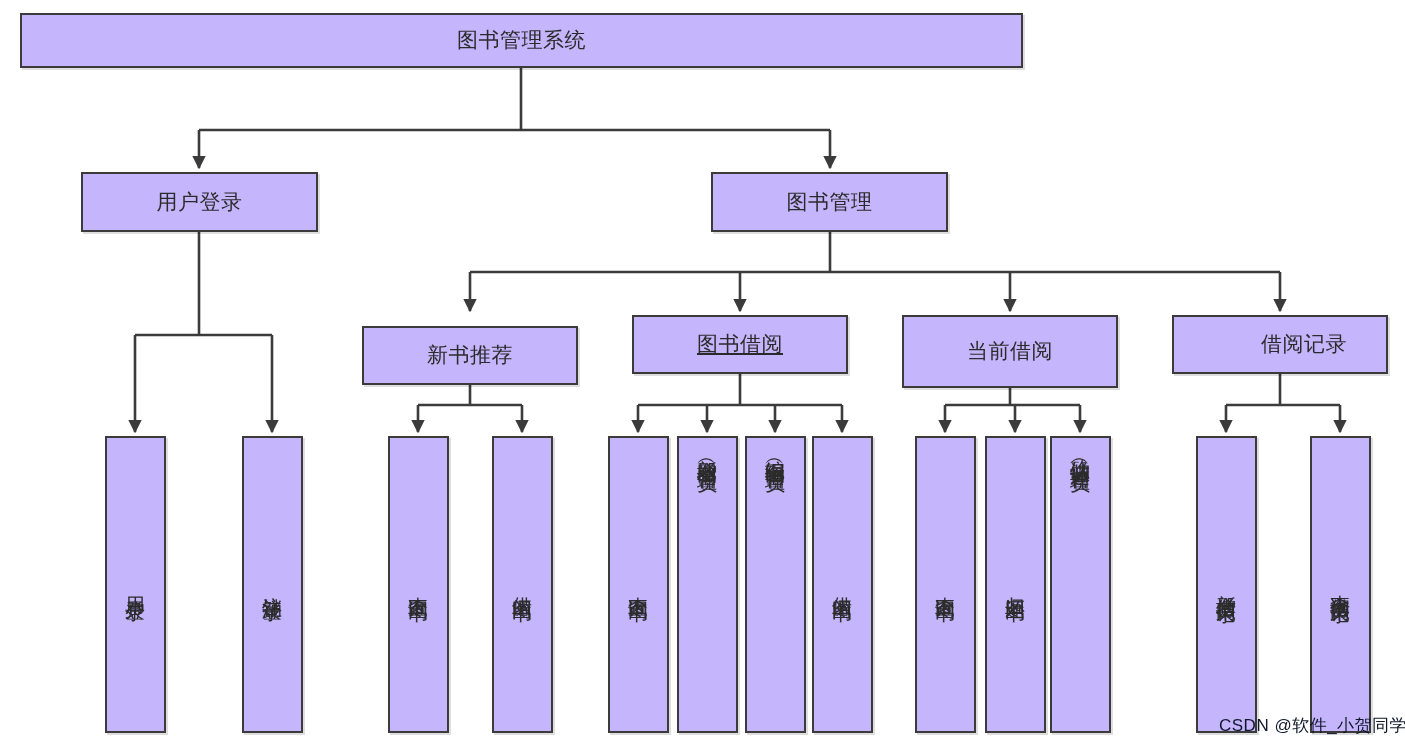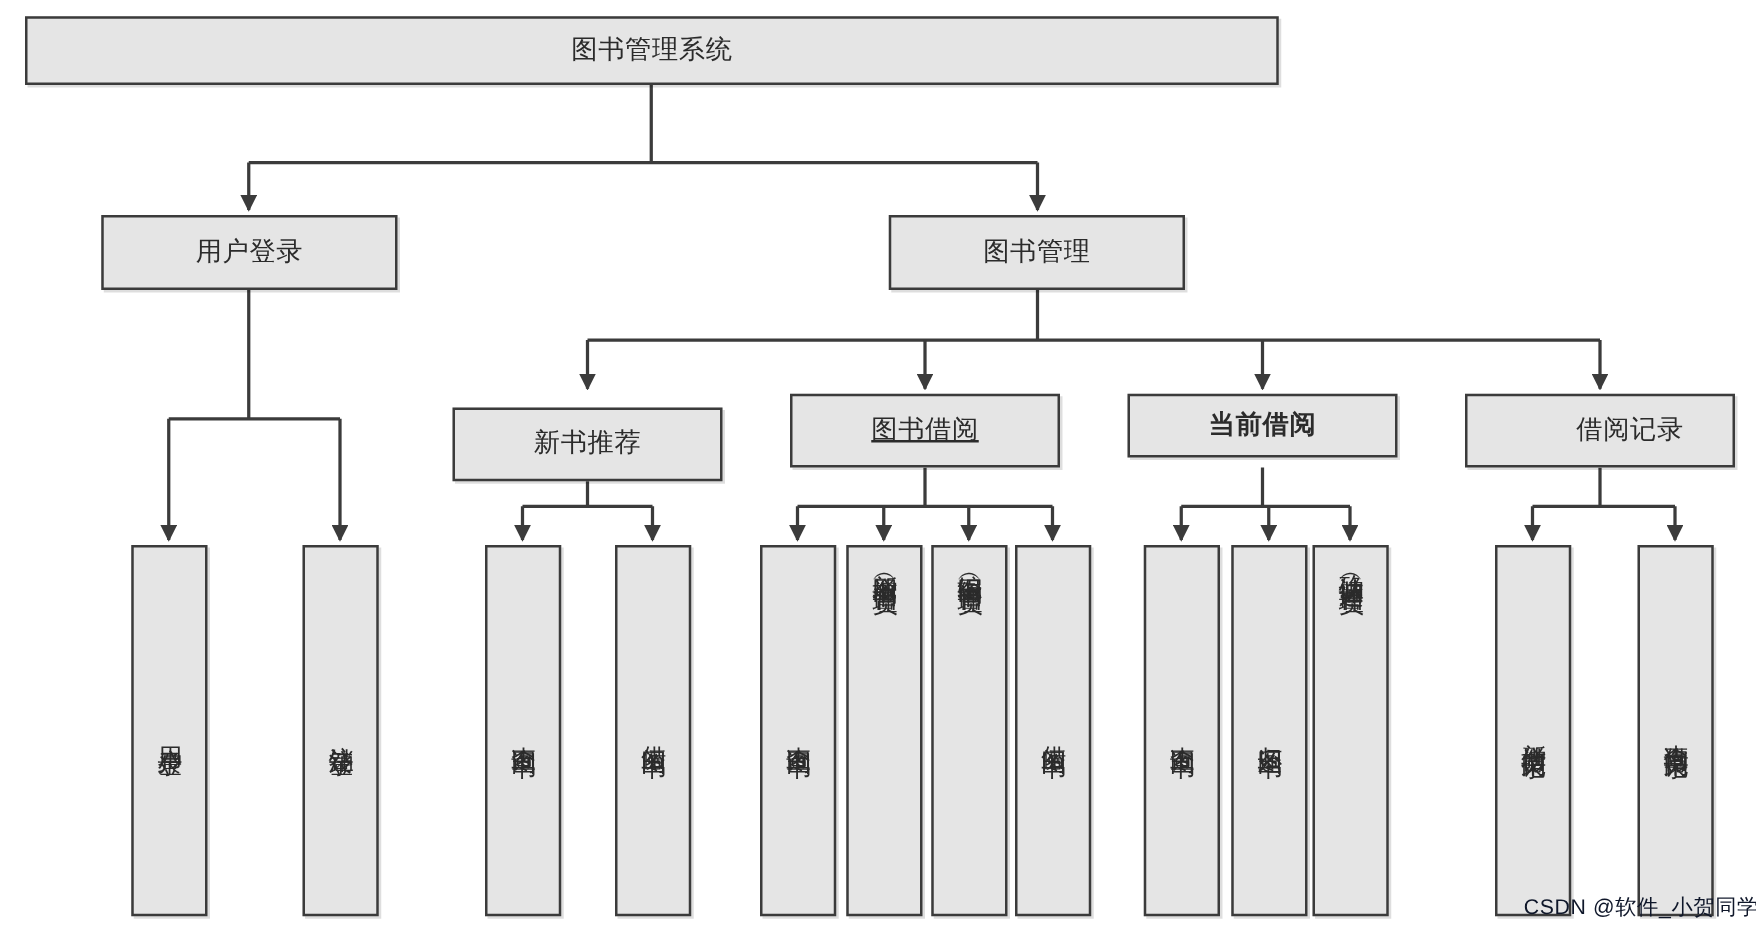--- a/index.html
+++ b/index.html
@@ -20,21 +20,21 @@
   #wires {
     position: absolute;
     left: 0;
     top: 0;
     width: 1405px;
     height: 747px;
   }
   .node {
     position: absolute;
     box-sizing: border-box;
-    background: #e5e5e5;
+    background: #c4b5fd;
     border: 2.5px solid #3b3b3b;
     box-shadow: 2px 2px 0 rgba(0,0,0,0.13);
     display: flex;
     align-items: center;
     justify-content: center;
     color: #2b2b2b;
   }
   .node-label {
     font-size: 21px;
     line-height: 1.15;
@@ -134,21 +134,21 @@
   <div class="node" style="left:711px; top:172px; width:237px; height:60px;text-align:right;">
     <span class="node-label">图书管理</span>
   </div>
 
   <div class="node" style="left:362px; top:315px; width:216px; height:59px;margin-top:11px;">
     <span class="node-label">新书推荐</span>
   </div>
   <div class="node" style="left:632px; top:315px; width:216px; height:59px;text-decoration:underline;">
     <span class="node-label">图书借阅</span>
   </div>
-  <div class="node" style="left:902px; top:315px; width:216px; height:51px;font-weight:bold;">
+  <div class="node" style="left:902px; top:315px; width:216px; height:73px;">
     <span class="node-label">当前借阅</span>
   </div>
   <div class="node" style="left:1172px; top:315px; width:216px; height:59px;padding-left:48px;">
     <span class="node-label">借阅记录</span>
   </div>
 
   <div class="node leaf centered" style="left:105px; top:436px; width:61px; height:297px;">
     <span class="node-label">用户登录</span>
   </div>
   <div class="node leaf centered" style="left:242px; top:436px; width:61px; height:297px;">

